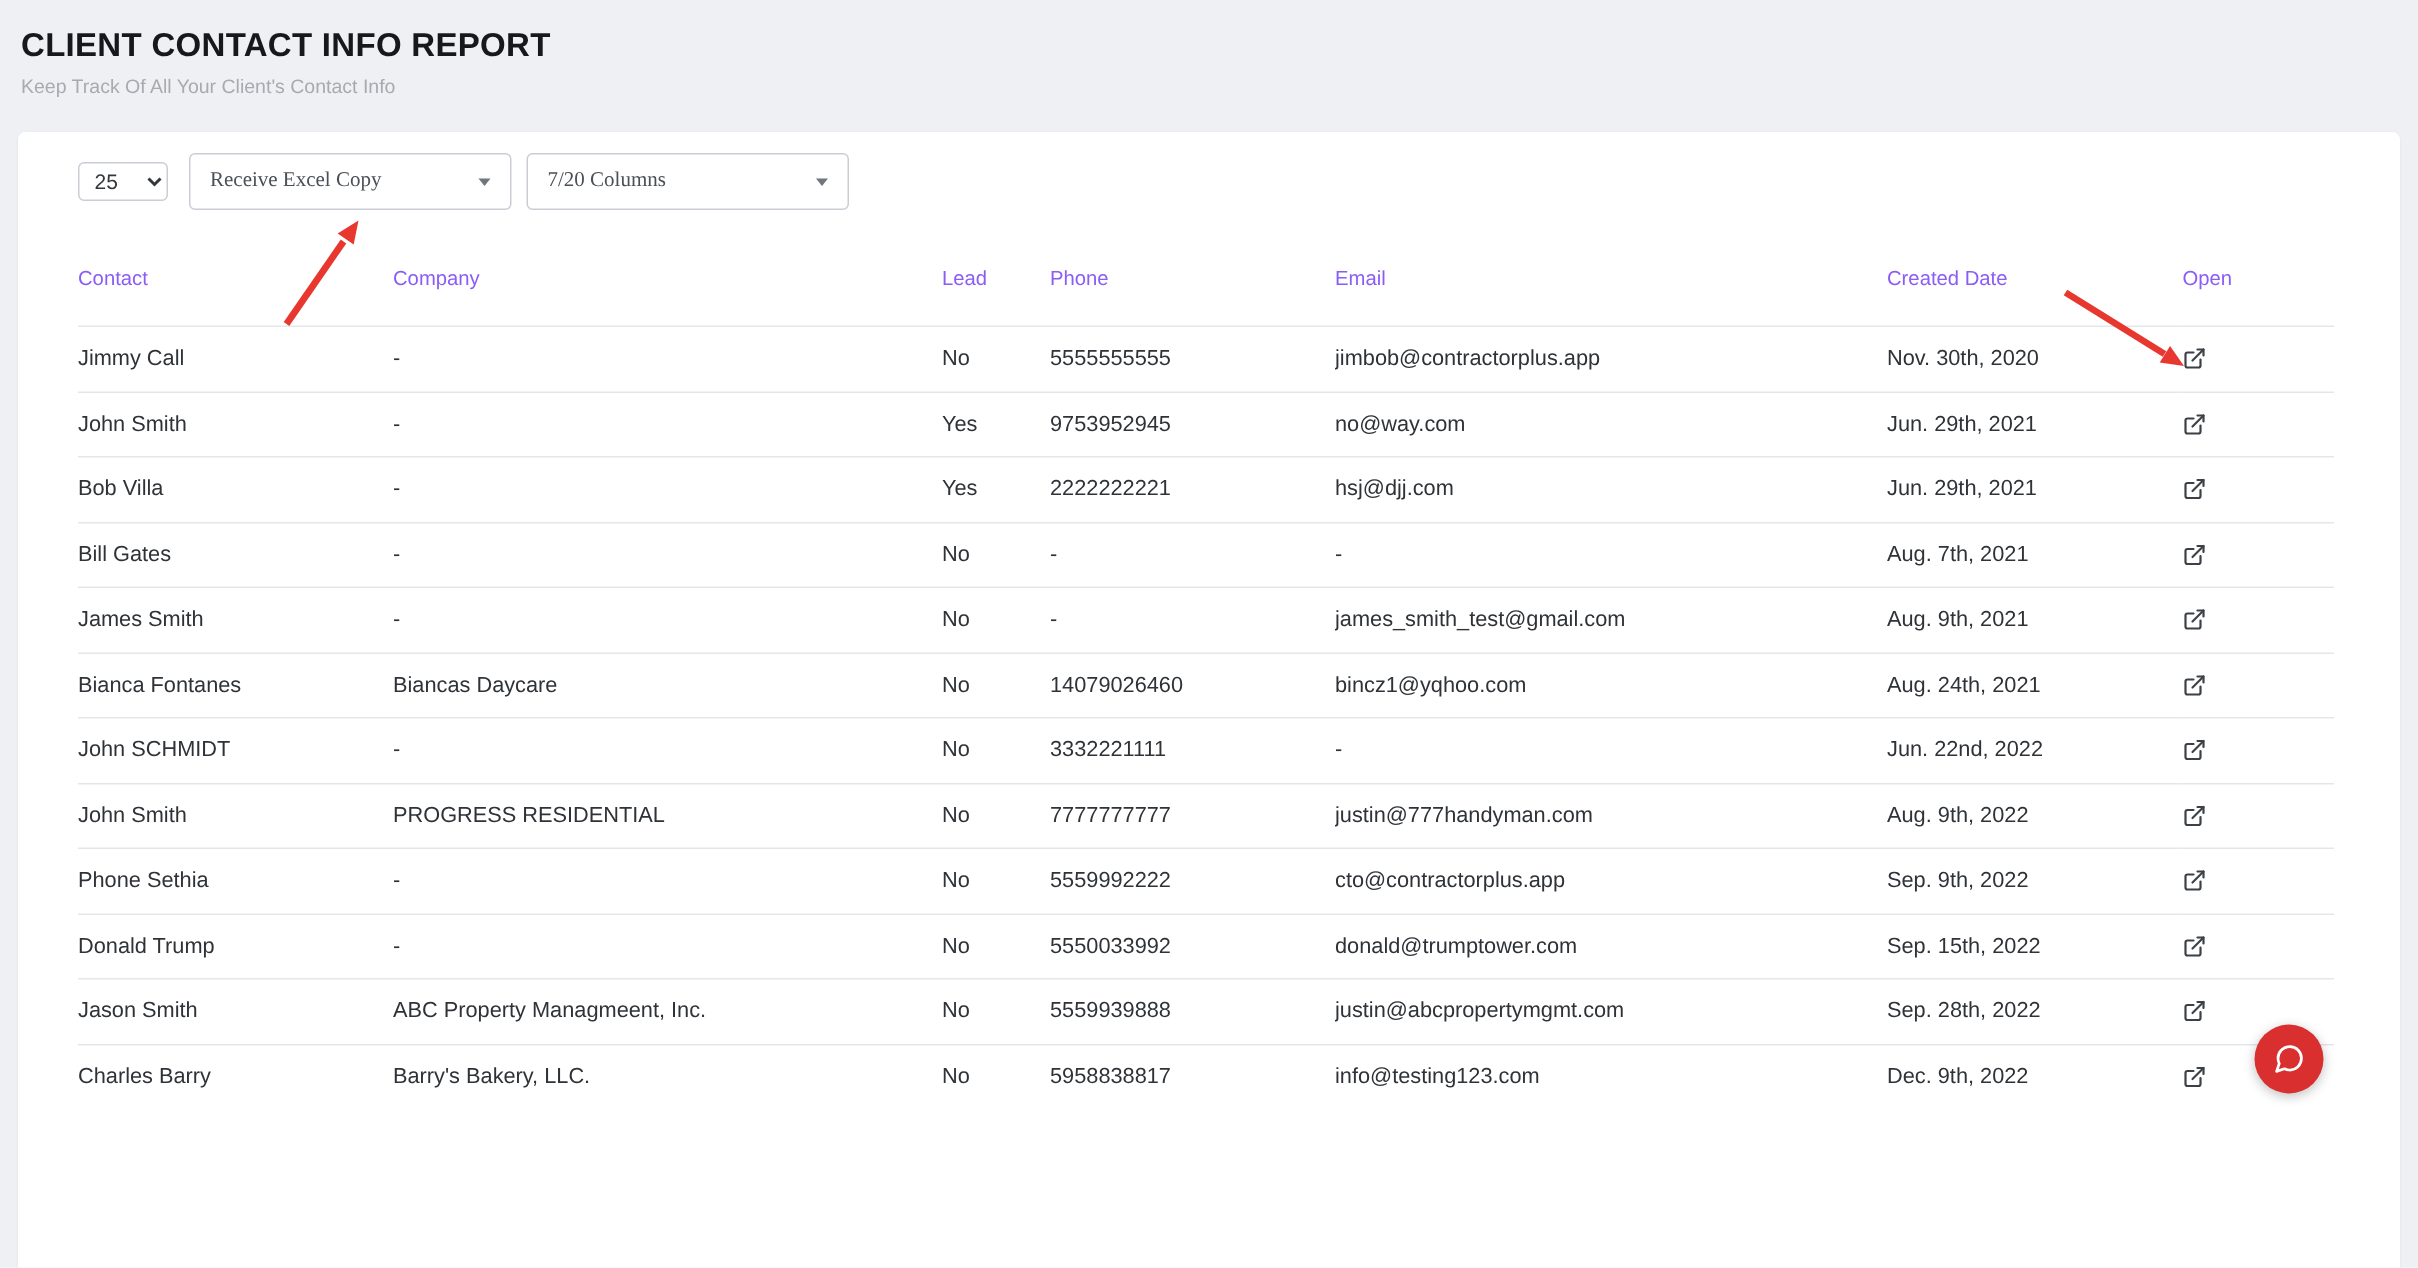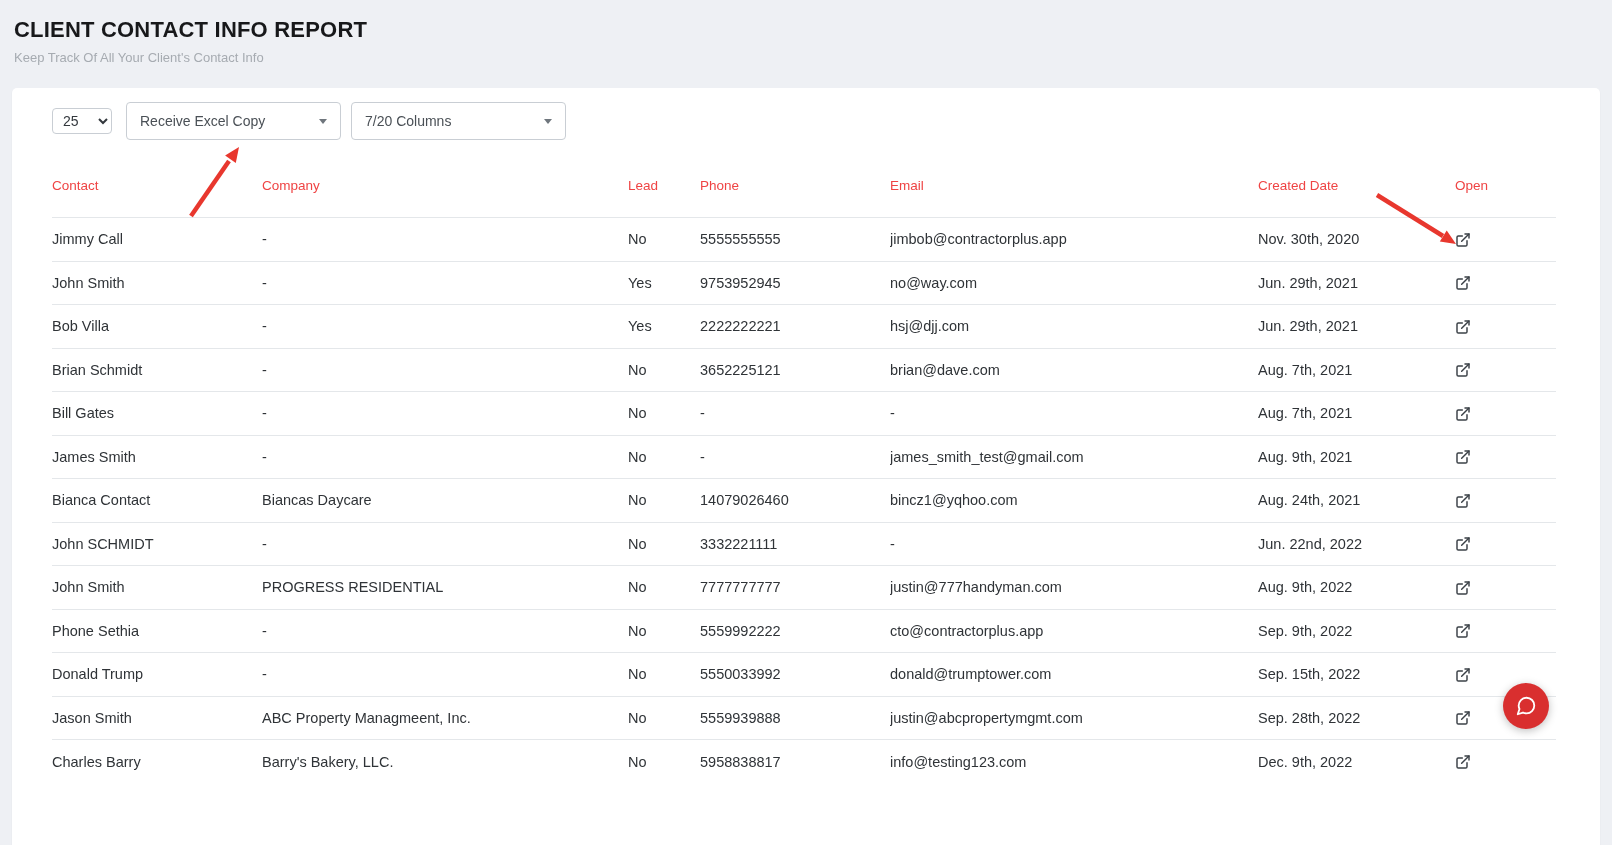--- a/index.html
+++ b/index.html
@@ -26,33 +26,33 @@
   
   .controls { display:flex; align-items:center; }
   .page-size-select {
     height:26px; min-width:60px; border:1px solid #c9ced4; border-radius:4px;
     background:#fff; font-family:inherit; font-size:14px; color:#33383d;
     padding:0 6px; outline:none;
   }
   .dropdown {
     height:38px; width:215px; border:1px solid #c9ced4; border-radius:4px;
     background:#fff; display:flex; align-items:center; justify-content:space-between;
-    padding:0 13px; font-size:14px; color:#4a5056; cursor:pointer;
+    padding:0 13px; font-size:14px; color:#4a5056; cursor:pointer;font-family:Liberation Serif, serif;
   }
   .dropdown + .dropdown { margin-left:10px; }
   .dropdown:first-of-type { margin-left:14px; }
   .caret {
     width:0; height:0; border-left:4px solid transparent; border-right:4px solid transparent;
     border-top:5px solid #6f767d; margin-left:10px;
   }
 
   
   table { width:100%; border-collapse:collapse; table-layout:fixed; margin-top:2px; }
   th {
-    text-align:left; font-weight:400; color:#ef4444; font-size:13.5px;
+    text-align:left; font-weight:400; color:#8b5cf6; font-size:13.5px;
     padding:36px 8px 24px 0;
   }
   td {
     font-size:14.5px; color:#2f3337; height:43.5px;
     padding:0 8px 0 0; border-top:1px solid #e4e7ea;
     white-space:nowrap; overflow:hidden; text-overflow:ellipsis;
   }
   td.open-cell { padding-top:4px; }
   .open-icon { display:inline-block; cursor:pointer; line-height:0; }
 
@@ -161,37 +161,20 @@
       <span class="open-icon">
         <svg width="16" height="16" viewBox="0 0 24 24" fill="none" stroke="#3b4147" stroke-width="2.2" stroke-linecap="round" stroke-linejoin="round">
           <path d="M18 13v6a2 2 0 0 1-2 2H5a2 2 0 0 1-2-2V8a2 2 0 0 1 2-2h6"></path>
           <polyline points="15 3 21 3 21 9"></polyline>
           <line x1="10" y1="14" x2="21" y2="3"></line>
         </svg>
       </span>
     </td>
   </tr>
 
-  <tr>
-    <td>Brian Schmidt</td>
-    <td>-</td>
-    <td>No</td>
-    <td>3652225121</td>
-    <td>brian@dave.com</td>
-    <td>Aug. 7th, 2021</td>
-    <td class="open-cell">
-      <span class="open-icon">
-        <svg width="16" height="16" viewBox="0 0 24 24" fill="none" stroke="#3b4147" stroke-width="2.2" stroke-linecap="round" stroke-linejoin="round">
-          <path d="M18 13v6a2 2 0 0 1-2 2H5a2 2 0 0 1-2-2V8a2 2 0 0 1 2-2h6"></path>
-          <polyline points="15 3 21 3 21 9"></polyline>
-          <line x1="10" y1="14" x2="21" y2="3"></line>
-        </svg>
-      </span>
-    </td>
-  </tr>
 
   <tr>
     <td>Bill Gates</td>
     <td>-</td>
     <td>No</td>
     <td>-</td>
     <td>-</td>
     <td>Aug. 7th, 2021</td>
     <td class="open-cell">
       <span class="open-icon">
@@ -216,21 +199,21 @@
         <svg width="16" height="16" viewBox="0 0 24 24" fill="none" stroke="#3b4147" stroke-width="2.2" stroke-linecap="round" stroke-linejoin="round">
           <path d="M18 13v6a2 2 0 0 1-2 2H5a2 2 0 0 1-2-2V8a2 2 0 0 1 2-2h6"></path>
           <polyline points="15 3 21 3 21 9"></polyline>
           <line x1="10" y1="14" x2="21" y2="3"></line>
         </svg>
       </span>
     </td>
   </tr>
 
   <tr>
-    <td>Bianca Contact</td>
+    <td>Bianca Fontanes</td>
     <td>Biancas Daycare</td>
     <td>No</td>
     <td>14079026460</td>
     <td>bincz1@yqhoo.com</td>
     <td>Aug. 24th, 2021</td>
     <td class="open-cell">
       <span class="open-icon">
         <svg width="16" height="16" viewBox="0 0 24 24" fill="none" stroke="#3b4147" stroke-width="2.2" stroke-linecap="round" stroke-linejoin="round">
           <path d="M18 13v6a2 2 0 0 1-2 2H5a2 2 0 0 1-2-2V8a2 2 0 0 1 2-2h6"></path>
           <polyline points="15 3 21 3 21 9"></polyline>

